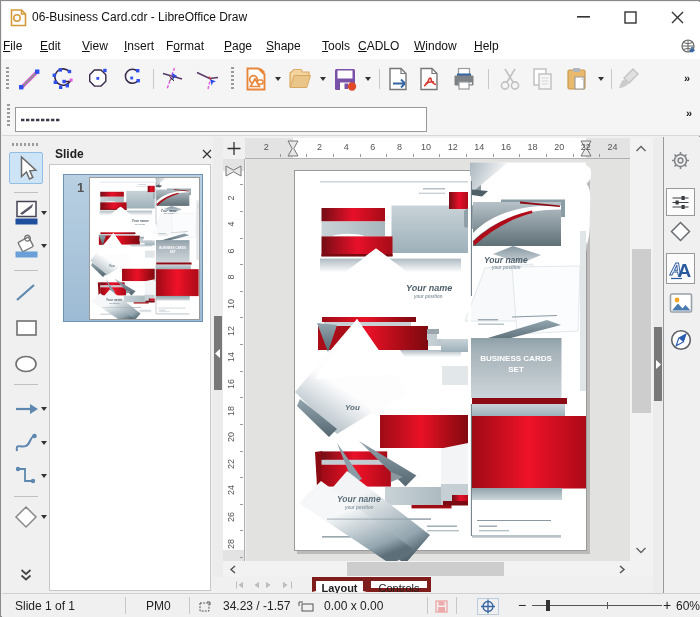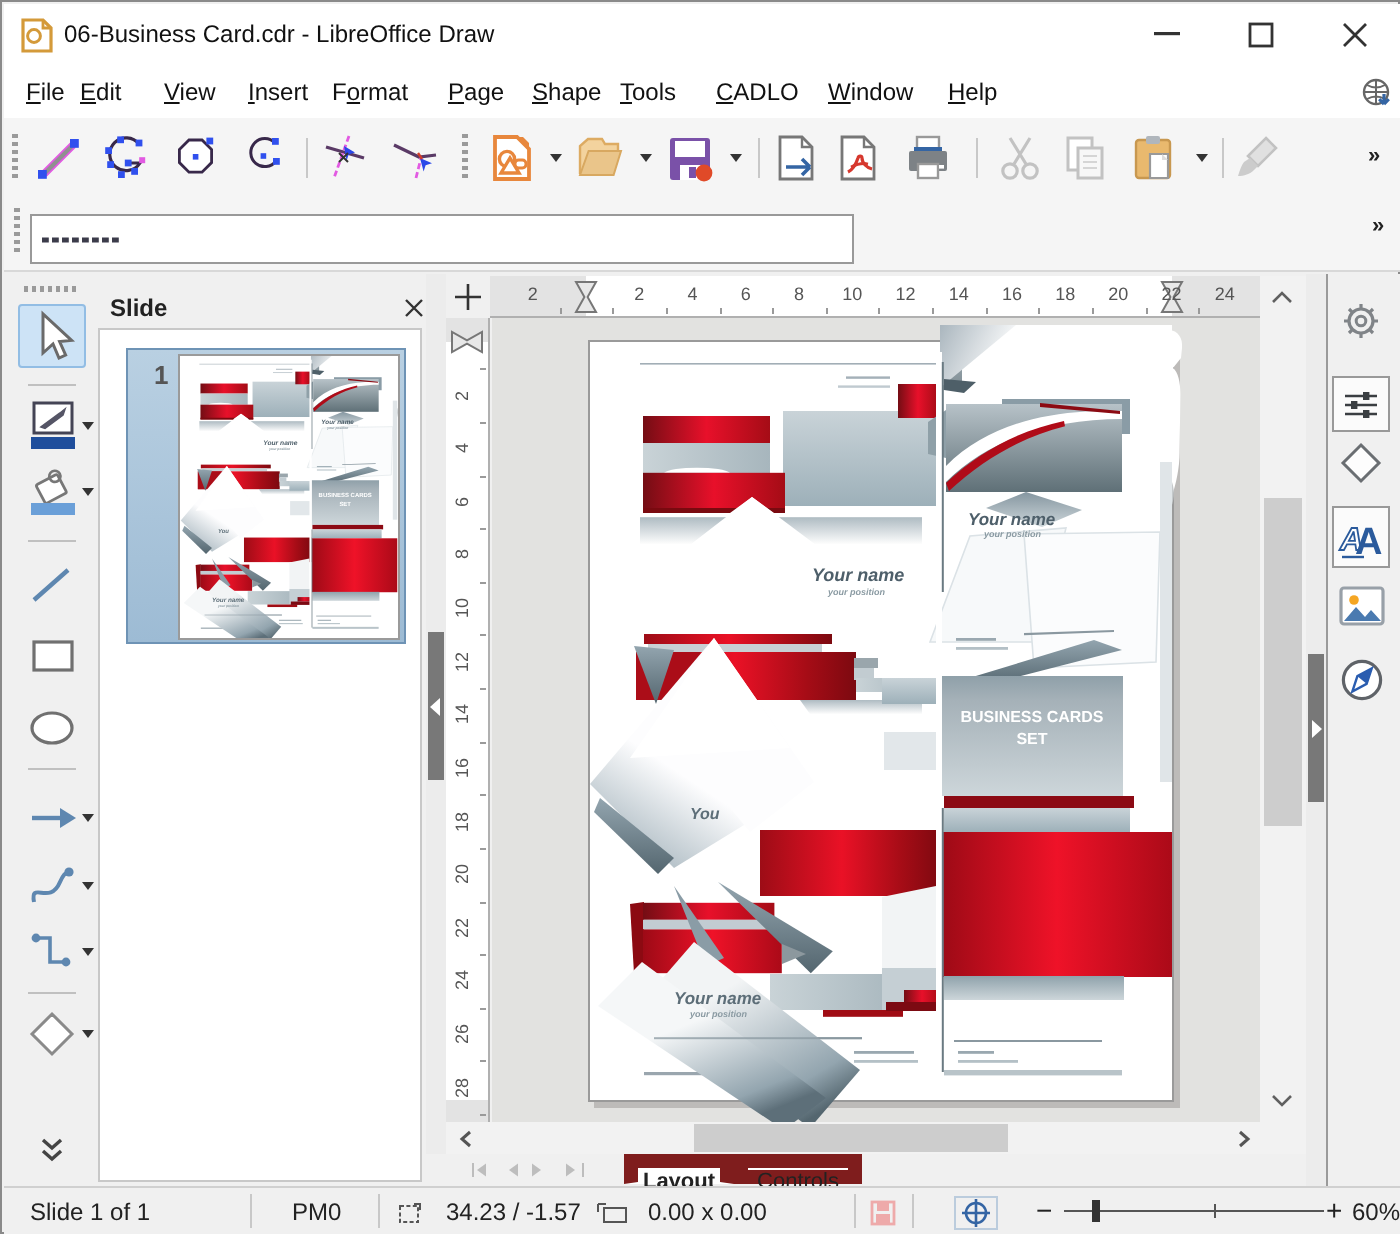--- a/index.html
+++ b/index.html
@@ -37,21 +37,21 @@
 .hruler { position:absolute; left:244px; top:137px; width:385px; height:21px; background:#fff; border-bottom:1px solid #b0b0b0; overflow:hidden; }
 .vruler { position:absolute; left:222px; top:158px; width:22px; height:402px; background:#fff; border-right:1px solid #b0b0b0; overflow:hidden; }
 .rnum { position:absolute; font-size:9px; color:#555; }
 .rgrey { position:absolute; background:#e3e3e3; }
 .canvas { position:absolute; left:245px; top:158px; width:384px; height:402px; background:#e2e2e0; overflow:hidden; }
 .vscroll { position:absolute; left:629px; top:137px; width:23px; height:423px; background:#f2f2f2; }
 .hscrollrow { position:absolute; left:222px; top:560px; width:430px; height:16px; background:#f2f2f2; }
 .sb-thumb { background:#cdcdcd; position:absolute; }
 
 .tabrow { position:absolute; left:212px; top:576px; width:440px; height:16px; background:#f0f0f0; }
-.tab { position:absolute; top:0px; height:15px; border:7px solid #7f1d1d; font-size:11px; text-align:center; background:#fff; color:#222; line-height:14px; }
+.tab { position:absolute; top:0px; height:15px; border:4px solid #7f1d1d; font-size:11px; text-align:center; background:#fff; color:#222; line-height:14px; }
 
 .statusbar { position:absolute; left:1px; top:592px; width:698px; height:24px; background:#f0f0f0; border-top:1px solid #d0d0d0; font-size:12px; color:#222; }
 .st { position:absolute; top:5px; }
 .stsep { position:absolute; top:3px; width:1px; height:17px; background:#c8c8c8; }
 
 .sidebar { position:absolute; left:662px; top:136px; width:37px; height:456px; background:#f0f0f0; border-left:1px solid #9a9a9a; }
 </style>
 </head>
 <body>
 <div class="win">
@@ -68,28 +68,28 @@
       </svg>
     <svg class="abs" style="left:622px;top:9px" width="14" height="14" viewBox="0 0 14 14">
         <rect x="1" y="1" width="11" height="11" fill="none" stroke="#333" stroke-width="1.4"></rect>
       </svg>
     <svg class="abs" style="left:668px;top:8px" width="15" height="15" viewBox="0 0 15 15">
         <path d="M2 2 L13 13 M13 2 L2 13" stroke="#333" stroke-width="1.4"></path>
       </svg>
   </div>
 
   <div class="menubar">
-    <div class="mi" style="left:11px"><u>F</u>ile</div>
+    <div class="mi" style="left:1px"><u>F</u>ile</div>
     <div class="mi" style="left:38px"><u>E</u>dit</div>
     <div class="mi" style="left:80px"><u>V</u>iew</div>
     <div class="mi" style="left:122px"><u>I</u>nsert</div>
     <div class="mi" style="left:164px">F<u>o</u>rmat</div>
     <div class="mi" style="left:222px"><u>P</u>age</div>
     <div class="mi" style="left:264px"><u>S</u>hape</div>
-    <div class="mi" style="left:308px"><u>T</u>ools</div>
+    <div class="mi" style="left:320px"><u>T</u>ools</div>
     <div class="mi" style="left:356px"><u>C</u>ADLO</div>
     <div class="mi" style="left:412px"><u>W</u>indow</div>
     <div class="mi" style="left:472px"><u>H</u>elp</div>
     <svg class="abs" style="left:678px;top:5px" width="17" height="17" viewBox="0 0 17 17">
       <circle cx="8" cy="8" r="6" fill="none" stroke="#666" stroke-width="1.2"></circle>
       <path d="M2 8 h12 M8 2 v12 M3.5 4.5 a9 9 0 0 0 9 0 M3.5 11.5 a9 9 0 0 1 9 0" fill="none" stroke="#666" stroke-width="1"></path>
       <path d="M12 9 v5 m0 0 l-2.4-2.4 m2.4 2.4 l2.4-2.4" stroke="#3465a4" stroke-width="1.6" fill="none"></path>
     </svg>
   </div>
 

